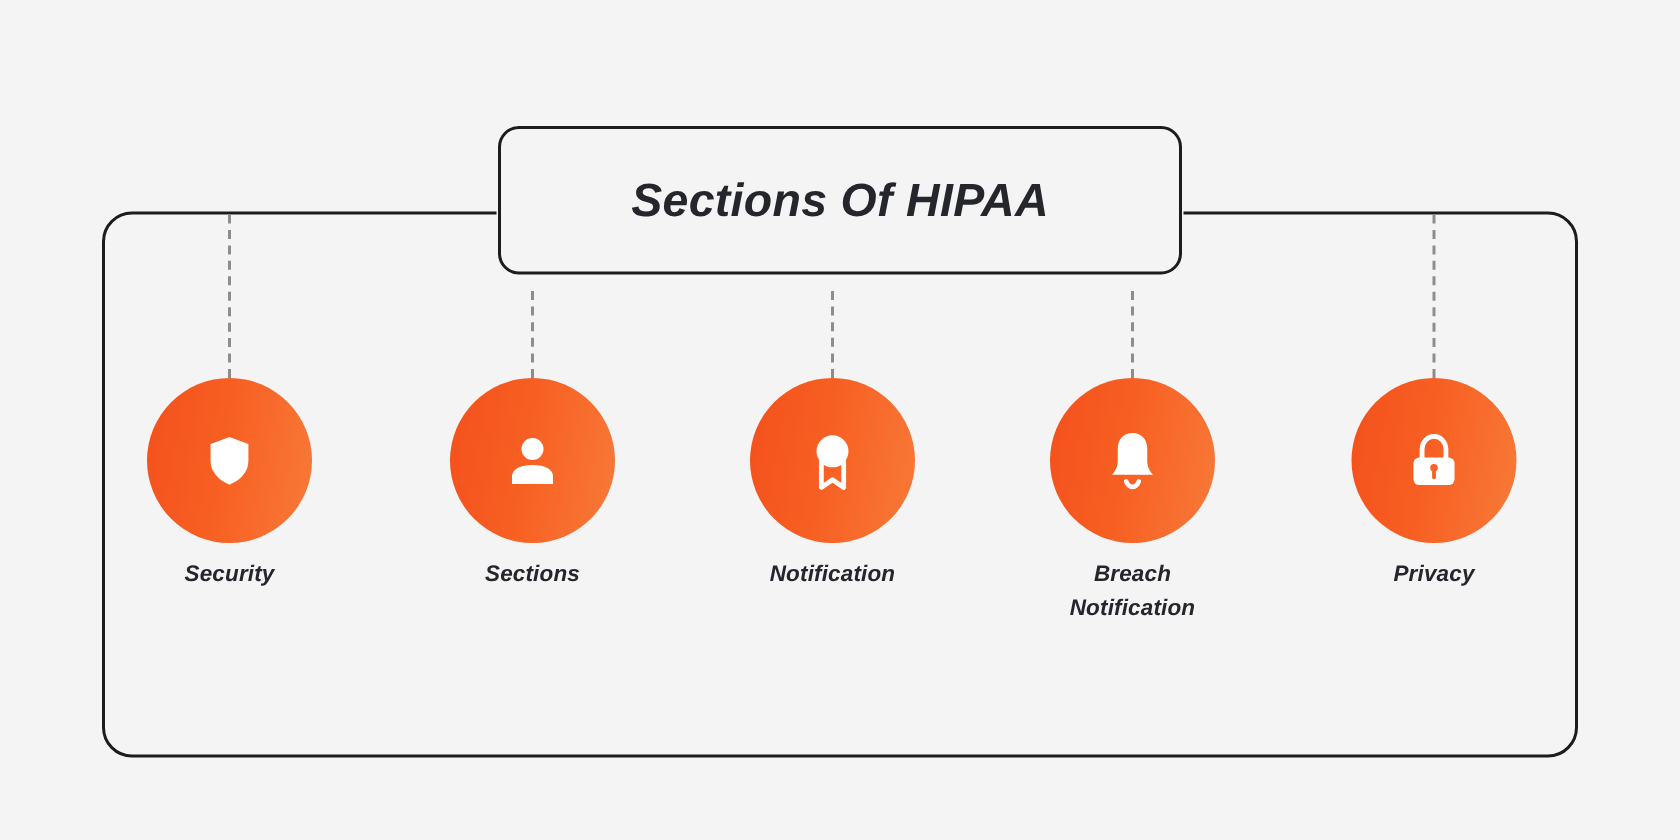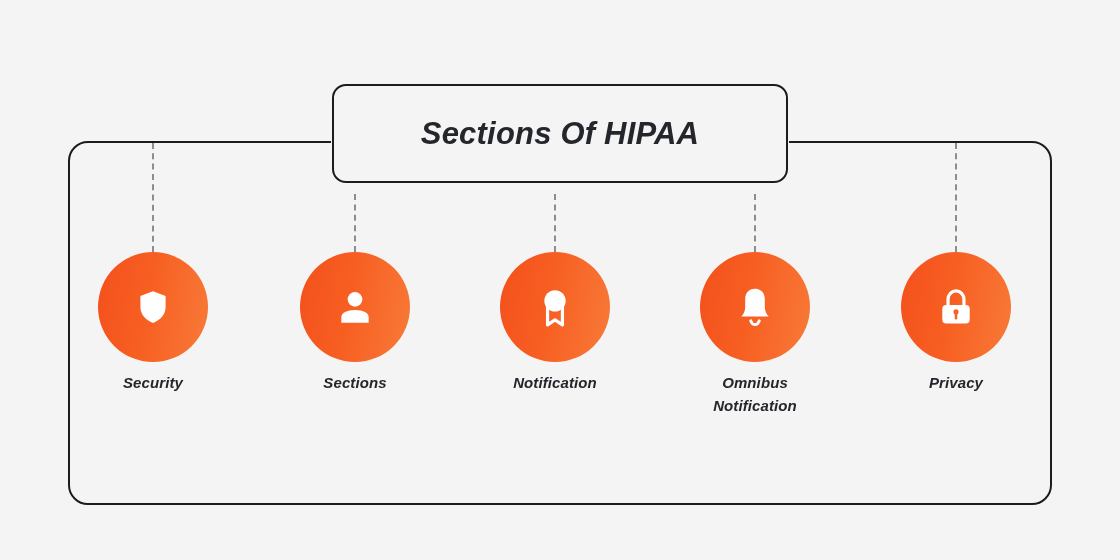--- a/index.html
+++ b/index.html
@@ -171,21 +171,21 @@
   <div class="node" style="left:755px;">
     <div class="circle">
       <span>
         <svg width="42" height="44" viewBox="0 0 24 26" aria-hidden="true">
           <path d="M12 2.2 C8.3 2.2 6.2 4.9 6.2 8.4 L6.2 13.2 C6.2 15.4 5.2 17.4 3.9 18.6 L20.1 18.6 C18.8 17.4 17.8 15.4 17.8 13.2 L17.8 8.4 C17.8 4.9 15.7 2.2 12 2.2 Z" fill="#ffffff"></path>
           <path d="M9.5 21.2 C10.0 22.7 11.0 23.4 12 23.4 C13.0 23.4 14.0 22.7 14.5 21.2" fill="none" stroke="#ffffff" stroke-width="1.8" stroke-linecap="round"></path>
         </svg>
       </span>
     </div>
     <div class="node-label">
-      <span>Omnibus</span><br>
+      <span>Breach</span><br>
       <span>Notification</span>
     </div>
   </div>
 
   <div class="node" style="left:956px;">
     <div class="circle">
       <span>
         <svg width="42" height="44" viewBox="0 0 24 26" aria-hidden="true">
           <path d="M7.3 12.4 L7.3 8.6 C7.3 5.7 9.4 3.5 12 3.5 C14.6 3.5 16.7 5.7 16.7 8.6 L16.7 12.4" fill="none" stroke="#ffffff" stroke-width="1.9" stroke-linecap="round"></path>
           <rect x="3.9" y="11.8" width="16.2" height="10.9" rx="2.3" fill="#ffffff"></rect>

